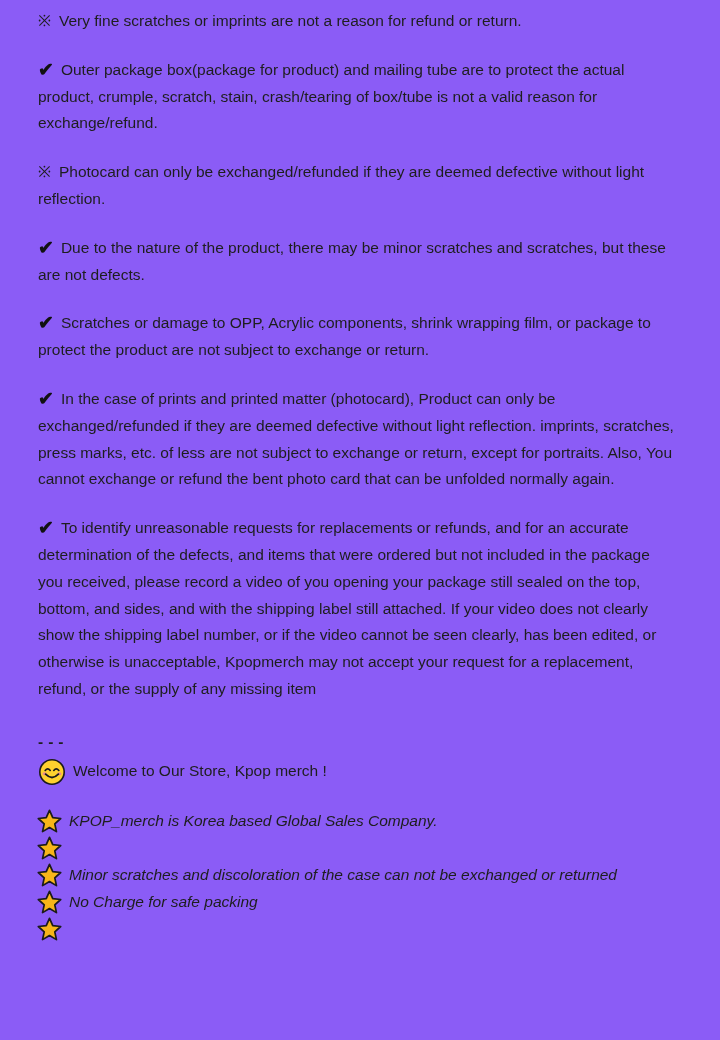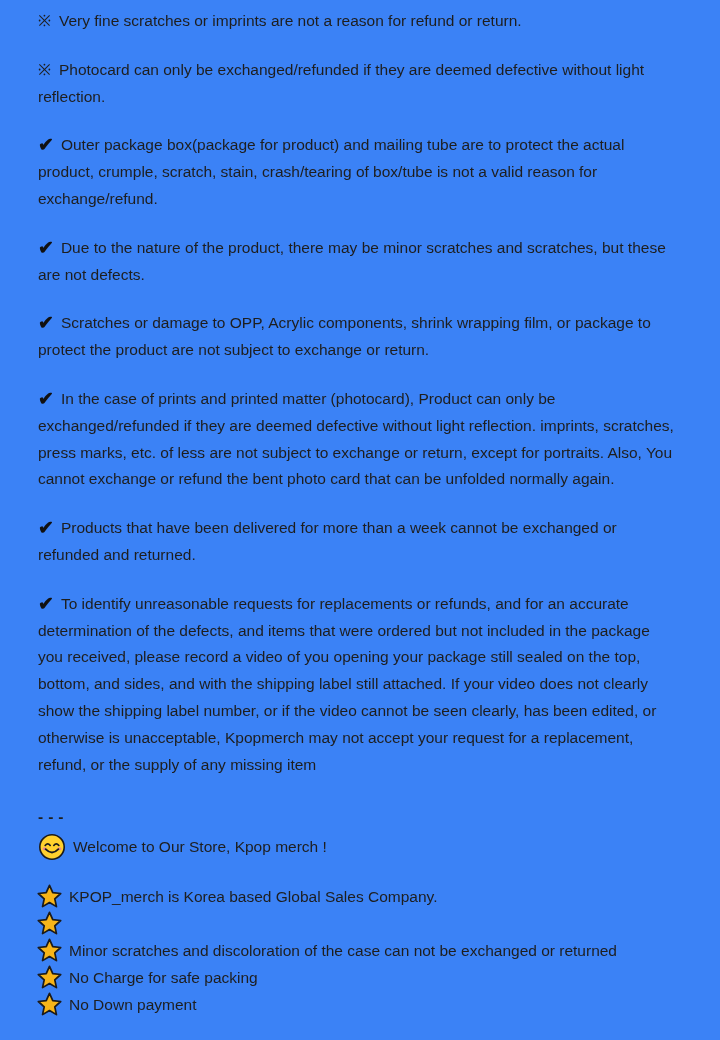--- a/index.html
+++ b/index.html
@@ -4,21 +4,21 @@
 <style>
   html, body {
     margin: 0;
     padding: 0;
     background: #ffffff;
   }
   .page {
     width: 720px;
     min-height: 1040px;
     box-sizing: border-box;
-    background: #3b82f6;
+    background: #8b5cf6;
     padding: 8px 42px 14px 38px;
     font-family: "Liberation Sans", sans-serif;
     font-size: 15.5px;
     line-height: 26.8px;
     color: #1e1e1e;
   }
   p.note {
     margin: 0 0 22px 0;
   }
   .icon-ref {
@@ -54,48 +54,48 @@
     list-style: none;
     margin: 0;
     padding: 0;
   }
   ul.highlights li {
     display: flex;
     align-items: center;
     gap: 6px;
     line-height: 25.6px;
     margin: 0;
+    font-style: italic;
   }
   ul.highlights li svg {
     flex: 0 0 auto;
     margin-left: -2px;
   }
   .txt {
     color: #1e1e1e;
   }
 </style>
 </head>
 <body>
 
 <div class="page">
 
   <section>
     <p class="note"><span class="icon-ref">※</span><span class="txt">Very fine scratches or imprints are not a reason for refund or return.</span></p>
 
+    <p class="note"><span class="icon-check">✔</span><span class="txt">Outer package box(package for product) and mailing tube are to protect the actual product, crumple, scratch, stain, crash/tearing of box/tube is not a valid reason for exchange/refund.</span></p>
+
     <p class="note"><span class="icon-ref">※</span><span class="txt">Photocard can only be exchanged/refunded if they are deemed defective without light reflection.</span></p>
-
-    <p class="note"><span class="icon-check">✔</span><span class="txt">Outer package box(package for product) and mailing tube are to protect the actual product, crumple, scratch, stain, crash/tearing of box/tube is not a valid reason for exchange/refund.</span></p>
 
     <p class="note"><span class="icon-check">✔</span><span class="txt">Due to the nature of the product, there may be minor scratches and scratches, but these are not defects.</span></p>
 
     <p class="note"><span class="icon-check">✔</span><span class="txt">Scratches or damage to OPP, Acrylic components, shrink wrapping film, or package to protect the product are not subject to exchange or return.</span></p>
 
     <p class="note"><span class="icon-check">✔</span><span class="txt">In the case of prints and printed matter (photocard), Product can only be exchanged/refunded if they are deemed defective without light reflection. imprints, scratches, press marks, etc. of less are not subject to exchange or return, except for portraits. Also, You cannot exchange or refund the bent photo card that can be unfolded normally again.</span></p>
 
-    <p class="note"><span class="icon-check">✔</span><span class="txt">Products that have been delivered for more than a week cannot be exchanged or refunded and returned.</span></p>
 
     <p class="note"><span class="icon-check">✔</span><span class="txt">To identify unreasonable requests for replacements or refunds, and for an accurate determination of the defects, and items that were ordered but not included in the package you received, please record a video of you opening your package still sealed on the top, bottom, and sides, and with the shipping label still attached. If your video does not clearly show the shipping label number, or if the video cannot be seen clearly, has been edited, or otherwise is unacceptable, Kpopmerch may not accept your request for a replacement, refund, or the supply of any missing item</span></p>
   </section>
 
   <div class="divider">---</div>
 
   <div class="welcome-row">
     <svg width="28" height="28" viewBox="0 0 28 28" aria-hidden="true">
       <circle cx="14" cy="14" r="12.2" fill="#FFD12E" stroke="#1b1b1b" stroke-width="1.6"></circle>
       <path d="M7.2 12.4 Q9.7 9.2 12.2 12.4" fill="none" stroke="#1b1b1b" stroke-width="1.7" stroke-linecap="round"></path>
@@ -128,17 +128,16 @@
     <li>
       <svg width="27" height="27" viewBox="0 0 28 28" aria-hidden="true">
         <path d="M14 2.5 L17.4 10 L25.6 10.9 L19.5 16.4 L21.2 24.5 L14 20.3 L6.8 24.5 L8.5 16.4 L2.4 10.9 L10.6 10 Z" fill="#F7B519" stroke="#1b1b1b" stroke-width="1.8" stroke-linejoin="round"></path>
       </svg>
       <span class="txt">No Charge for safe packing</span>
     </li>
     <li>
       <svg width="27" height="27" viewBox="0 0 28 28" aria-hidden="true">
         <path d="M14 2.5 L17.4 10 L25.6 10.9 L19.5 16.4 L21.2 24.5 L14 20.3 L6.8 24.5 L8.5 16.4 L2.4 10.9 L10.6 10 Z" fill="#F7B519" stroke="#1b1b1b" stroke-width="1.8" stroke-linejoin="round"></path>
       </svg>
-      <span class="txt">No Down payment</span>
     </li>
   </ul>
 
 </div>
 
 </body></html>

